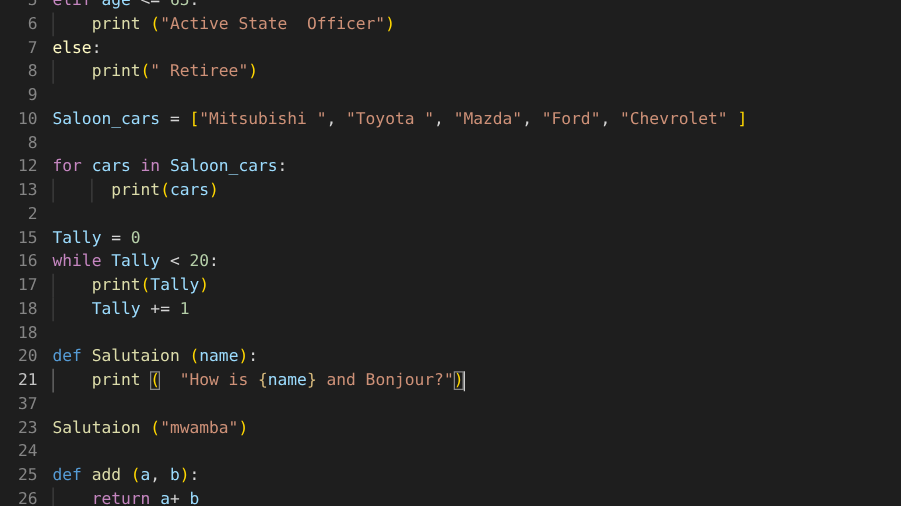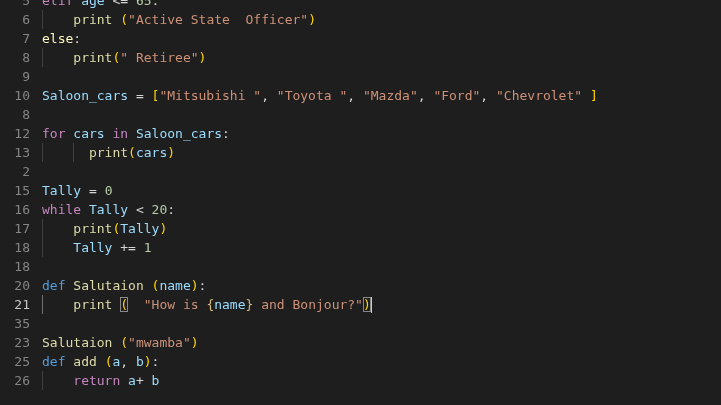--- a/index.html
+++ b/index.html
@@ -73,18 +73,19 @@
       <div class="line"><div class="gutter" style="color: rgb(133, 133, 133);">12</div><div class="code"><span class="tok" style="color: rgb(197, 134, 192);">for</span><span class="tok" style="color: rgb(212, 212, 212);"> </span><span class="tok" style="color: rgb(156, 220, 254);">cars</span><span class="tok" style="color: rgb(212, 212, 212);"> </span><span class="tok" style="color: rgb(197, 134, 192);">in</span><span class="tok" style="color: rgb(212, 212, 212);"> </span><span class="tok" style="color: rgb(156, 220, 254);">Saloon_cars</span><span class="tok" style="color: rgb(212, 212, 212);">:</span></div></div>
       <div class="line"><div class="gutter" style="color: rgb(133, 133, 133);">13</div><div class="code"><div class="guide" style="left: 0ch; background: rgb(64, 64, 64);"></div><div class="guide" style="left: 4ch; background: rgb(64, 64, 64);"></div><span class="tok" style="color: rgb(212, 212, 212);">      </span><span class="tok" style="color: rgb(220, 220, 170);">print</span><span class="tok" style="color: rgb(255, 215, 0);">(</span><span class="tok" style="color: rgb(156, 220, 254);">cars</span><span class="tok" style="color: rgb(255, 215, 0);">)</span></div></div>
       <div class="line"><div class="gutter" style="color: rgb(133, 133, 133);">2</div><div class="code"></div></div>
       <div class="line"><div class="gutter" style="color: rgb(133, 133, 133);">15</div><div class="code"><span class="tok" style="color: rgb(156, 220, 254);">Tally</span><span class="tok" style="color: rgb(212, 212, 212);"> </span><span class="tok" style="color: rgb(212, 212, 212);">=</span><span class="tok" style="color: rgb(212, 212, 212);"> </span><span class="tok" style="color: rgb(181, 206, 168);">0</span></div></div>
       <div class="line"><div class="gutter" style="color: rgb(133, 133, 133);">16</div><div class="code"><span class="tok" style="color: rgb(197, 134, 192);">while</span><span class="tok" style="color: rgb(212, 212, 212);"> </span><span class="tok" style="color: rgb(156, 220, 254);">Tally</span><span class="tok" style="color: rgb(212, 212, 212);"> </span><span class="tok" style="color: rgb(212, 212, 212);">&lt;</span><span class="tok" style="color: rgb(212, 212, 212);"> </span><span class="tok" style="color: rgb(181, 206, 168);">20</span><span class="tok" style="color: rgb(212, 212, 212);">:</span></div></div>
       <div class="line"><div class="gutter" style="color: rgb(133, 133, 133);">17</div><div class="code"><div class="guide" style="left: 0ch; background: rgb(64, 64, 64);"></div><span class="tok" style="color: rgb(212, 212, 212);">    </span><span class="tok" style="color: rgb(220, 220, 170);">print</span><span class="tok" style="color: rgb(255, 215, 0);">(</span><span class="tok" style="color: rgb(156, 220, 254);">Tally</span><span class="tok" style="color: rgb(255, 215, 0);">)</span></div></div>
       <div class="line"><div class="gutter" style="color: rgb(133, 133, 133);">18</div><div class="code"><div class="guide" style="left: 0ch; background: rgb(64, 64, 64);"></div><span class="tok" style="color: rgb(212, 212, 212);">    </span><span class="tok" style="color: rgb(156, 220, 254);">Tally</span><span class="tok" style="color: rgb(212, 212, 212);"> </span><span class="tok" style="color: rgb(212, 212, 212);">+=</span><span class="tok" style="color: rgb(212, 212, 212);"> </span><span class="tok" style="color: rgb(181, 206, 168);">1</span></div></div>
       <div class="line"><div class="gutter" style="color: rgb(133, 133, 133);">18</div><div class="code"></div></div>
       <div class="line"><div class="gutter" style="color: rgb(133, 133, 133);">20</div><div class="code"><span class="tok" style="color: rgb(86, 156, 214);">def</span><span class="tok" style="color: rgb(212, 212, 212);"> </span><span class="tok" style="color: rgb(220, 220, 170);">Salutaion</span><span class="tok" style="color: rgb(212, 212, 212);"> </span><span class="tok" style="color: rgb(255, 215, 0);">(</span><span class="tok" style="color: rgb(156, 220, 254);">name</span><span class="tok" style="color: rgb(255, 215, 0);">)</span><span class="tok" style="color: rgb(212, 212, 212);">:</span></div></div>
       <div class="line"><div class="gutter" style="color: rgb(198, 198, 198);">21</div><div class="code"><div class="guide" style="left: 0ch; background: rgb(112, 112, 112);"></div><span class="tok" style="color: rgb(212, 212, 212);">    </span><span class="tok" style="color: rgb(220, 220, 170);">print</span><span class="tok" style="color: rgb(212, 212, 212);"> </span><span class="tok boxed" style="color: rgb(255, 215, 0); outline-color: rgb(136, 136, 136);">(</span><span class="tok" style="color: rgb(212, 212, 212);">  </span><span class="tok" style="color: rgb(206, 145, 120);">"How is </span><span class="tok" style="color: rgb(215, 186, 125);">{</span><span class="tok" style="color: rgb(156, 220, 254);">name</span><span class="tok" style="color: rgb(215, 186, 125);">}</span><span class="tok" style="color: rgb(206, 145, 120);"> and Bonjour?"</span><span class="tok boxed" style="color: rgb(255, 215, 0); outline-color: rgb(136, 136, 136);">)</span><span class="cursor" style="border-left: 1.5px solid rgb(204, 204, 204);"></span></div></div>
-      <div class="line"><div class="gutter" style="color: rgb(133, 133, 133);">35</div><div class="code"></div></div>
+      <div class="line"><div class="gutter" style="color: rgb(133, 133, 133);">37</div><div class="code"></div></div>
       <div class="line"><div class="gutter" style="color: rgb(133, 133, 133);">23</div><div class="code"><span class="tok" style="color: rgb(220, 220, 170);">Salutaion</span><span class="tok" style="color: rgb(212, 212, 212);"> </span><span class="tok" style="color: rgb(255, 215, 0);">(</span><span class="tok" style="color: rgb(206, 145, 120);">"mwamba"</span><span class="tok" style="color: rgb(255, 215, 0);">)</span></div></div>
+      <div class="line"><div class="gutter" style="color: rgb(133, 133, 133);">24</div><div class="code"></div></div>
       <div class="line"><div class="gutter" style="color: rgb(133, 133, 133);">25</div><div class="code"><span class="tok" style="color: rgb(86, 156, 214);">def</span><span class="tok" style="color: rgb(212, 212, 212);"> </span><span class="tok" style="color: rgb(220, 220, 170);">add</span><span class="tok" style="color: rgb(212, 212, 212);"> </span><span class="tok" style="color: rgb(255, 215, 0);">(</span><span class="tok" style="color: rgb(156, 220, 254);">a</span><span class="tok" style="color: rgb(212, 212, 212);">,</span><span class="tok" style="color: rgb(212, 212, 212);"> </span><span class="tok" style="color: rgb(156, 220, 254);">b</span><span class="tok" style="color: rgb(255, 215, 0);">)</span><span class="tok" style="color: rgb(212, 212, 212);">:</span></div></div>
       <div class="line"><div class="gutter" style="color: rgb(133, 133, 133);">26</div><div class="code"><div class="guide" style="left: 0ch; background: rgb(64, 64, 64);"></div><span class="tok" style="color: rgb(212, 212, 212);">    </span><span class="tok" style="color: rgb(197, 134, 192);">return</span><span class="tok" style="color: rgb(212, 212, 212);"> </span><span class="tok" style="color: rgb(156, 220, 254);">a</span><span class="tok" style="color: rgb(212, 212, 212);">+</span><span class="tok" style="color: rgb(212, 212, 212);"> </span><span class="tok" style="color: rgb(156, 220, 254);">b</span></div></div>
     </div>
 </div>
 
 </body></html>

